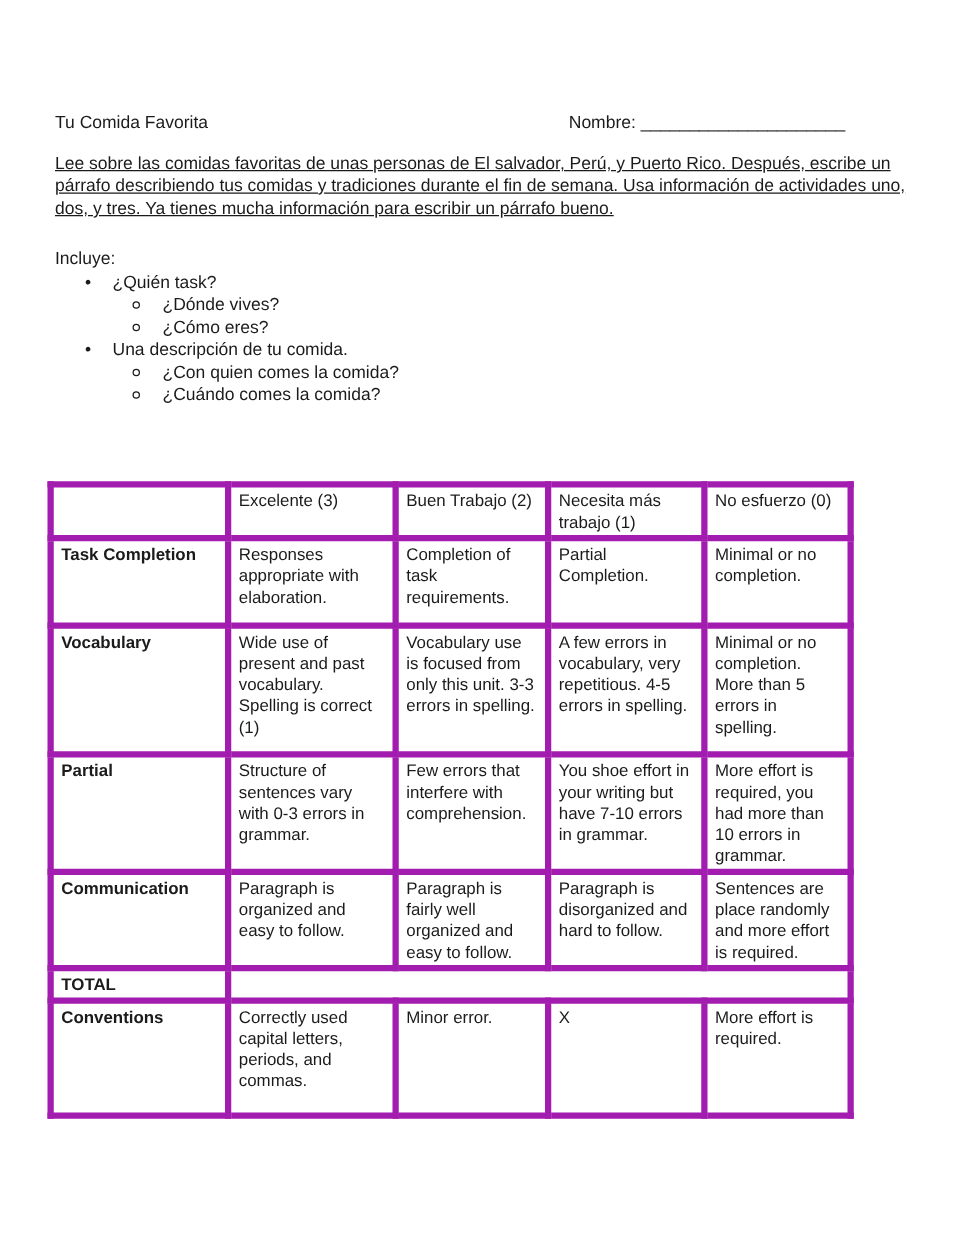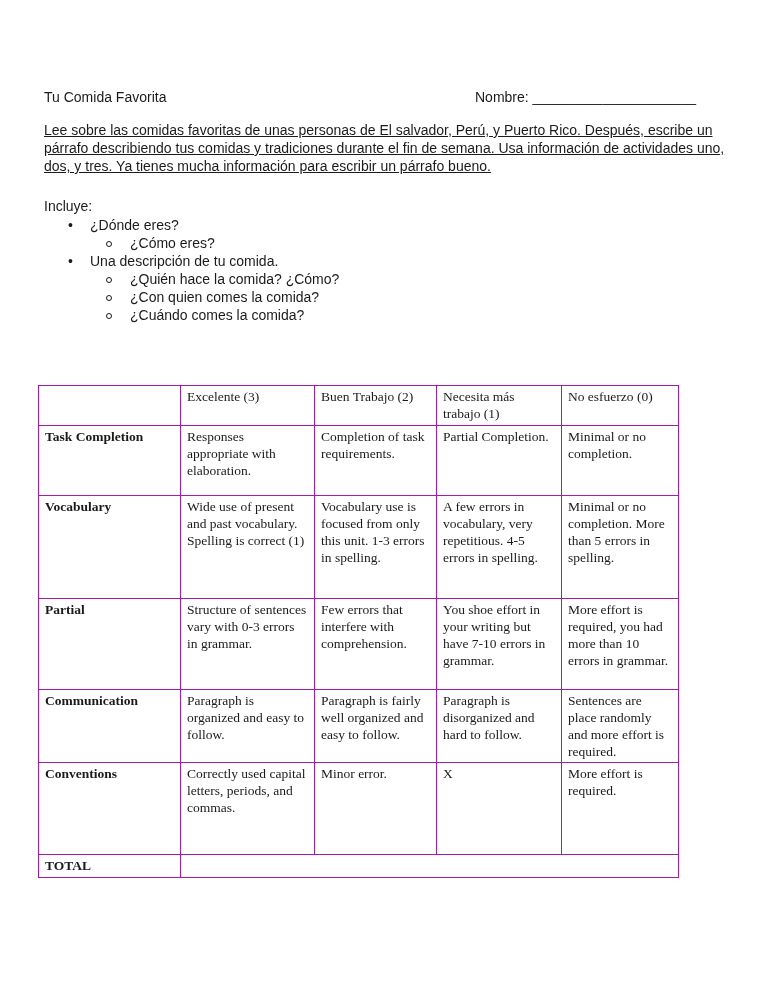--- a/index.html
+++ b/index.html
@@ -11,21 +11,21 @@
     color:#1b1b1b;
     overflow:hidden;
   }
   .title {
     position:absolute; top:89px; left:44px;
     font-size:14px;
     text-align:center;
   }
   .nombre {
     position:absolute; top:89px; left:455px;
-    font-size:14px; white-space:nowrap;margin-left:20px;
+    font-size:14px; white-space:nowrap;
   }
   .intro {
     position:absolute; top:121px; left:44px; width:682px;
     font-size:14px; line-height:18px;text-decoration:underline;
   }
   .incluye {
     position:absolute; top:198px; left:44px;
     font-size:14px;
   }
   .bullets {
@@ -44,26 +44,25 @@
     width:6px; height:6px;
     border:1px solid #1b1b1b; border-radius:50%;
     box-sizing:border-box;
   }
   .table-wrap { position:absolute; top:385px; left:38px; }
   table.rubric {
     border-collapse:collapse; table-layout:fixed;
     width:640px;
   }
   table.rubric td {
-    border:1px solid #a21caf;
+    border:5px solid #a21caf;
     vertical-align:top;
     padding:2px 6px 2px 6px;
     font-size:13.5px; line-height:17px;
     overflow:hidden;
-    font-family:Liberation Serif, serif;
   }
   td.rowlabel { font-weight:bold; }
   tr.hdr td { font-weight:normal; }
 </style>
 </head>
 <body>
 
 <div class="page">
 
   <div class="title">Tu Comida Favorita</div>
@@ -73,33 +72,33 @@
     <span>_____________________</span>
   </div>
 
   <div class="intro">Lee sobre las comidas favoritas de unas personas de El salvador, Perú, y Puerto Rico. Después, escribe un párrafo describiendo tus comidas y tradiciones durante el fin de semana. Usa información de actividades uno, dos, y tres. Ya tienes mucha información para escribir un párrafo bueno.</div>
 
   <div class="incluye">Incluye:</div>
 
   <div class="bullets">
     <div class="b1">
       <span class="mk">•</span>
-      <span>¿Dónde eres?</span>
+      <span>¿Quién task?</span>
+    </div>
+    <div class="b2">
+      <span class="mk"></span>
+      <span>¿Dónde vives?</span>
     </div>
     <div class="b2">
       <span class="mk"></span>
       <span>¿Cómo eres?</span>
     </div>
     <div class="b1">
       <span class="mk">•</span>
       <span>Una descripción de tu comida.</span>
-    </div>
-    <div class="b2">
-      <span class="mk"></span>
-      <span>¿Quién hace la comida? ¿Cómo?</span>
     </div>
     <div class="b2">
       <span class="mk"></span>
       <span>¿Con quien comes la comida?</span>
     </div>
     <div class="b2">
       <span class="mk"></span>
       <span>¿Cuándo comes la comida?</span>
     </div>
   </div>
@@ -124,46 +123,46 @@
       <tr style="height:70px">
         <td class="rowlabel">Task Completion</td>
         <td>Responses appropriate with elaboration.</td>
         <td>Completion of task requirements.</td>
         <td>Partial Completion.</td>
         <td>Minimal or no completion.</td>
       </tr>
       <tr style="height:103px">
         <td class="rowlabel">Vocabulary</td>
         <td>Wide use of present and past vocabulary. Spelling is correct (1)</td>
-        <td>Vocabulary use is focused from only this unit. 1-3 errors in spelling.</td>
+        <td>Vocabulary use is focused from only this unit. 3-3 errors in spelling.</td>
         <td>A few errors in vocabulary, very repetitious. 4-5 errors in spelling.</td>
         <td>Minimal or no completion. More than 5 errors in spelling.</td>
       </tr>
       <tr style="height:91px">
         <td class="rowlabel">Partial</td>
         <td>Structure of sentences vary with 0-3 errors in grammar.</td>
         <td>Few errors that interfere with comprehension.</td>
         <td>You shoe effort in your writing but have 7-10 errors in grammar.</td>
         <td>More effort is required, you had more than 10 errors in grammar.</td>
       </tr>
       <tr style="height:70px">
         <td class="rowlabel">Communication</td>
         <td>Paragraph is organized and easy to follow.</td>
         <td>Paragraph is fairly well organized and easy to follow.</td>
         <td>Paragraph is disorganized and hard to follow.</td>
         <td>Sentences are place randomly and more effort is required.</td>
       </tr>
+      <tr style="height:23px">
+        <td class="rowlabel">TOTAL</td>
+        <td colspan="4"></td>
+      </tr>
       <tr style="height:92px">
         <td class="rowlabel">Conventions</td>
         <td>Correctly used capital letters, periods, and commas.</td>
         <td>Minor error.</td>
         <td>X</td>
         <td>More effort is required.</td>
-      </tr>
-      <tr style="height:23px">
-        <td class="rowlabel">TOTAL</td>
-        <td colspan="4"></td>
       </tr>
     </tbody>
       </table>
   </div>
 
 </div>
 
 </body></html>

